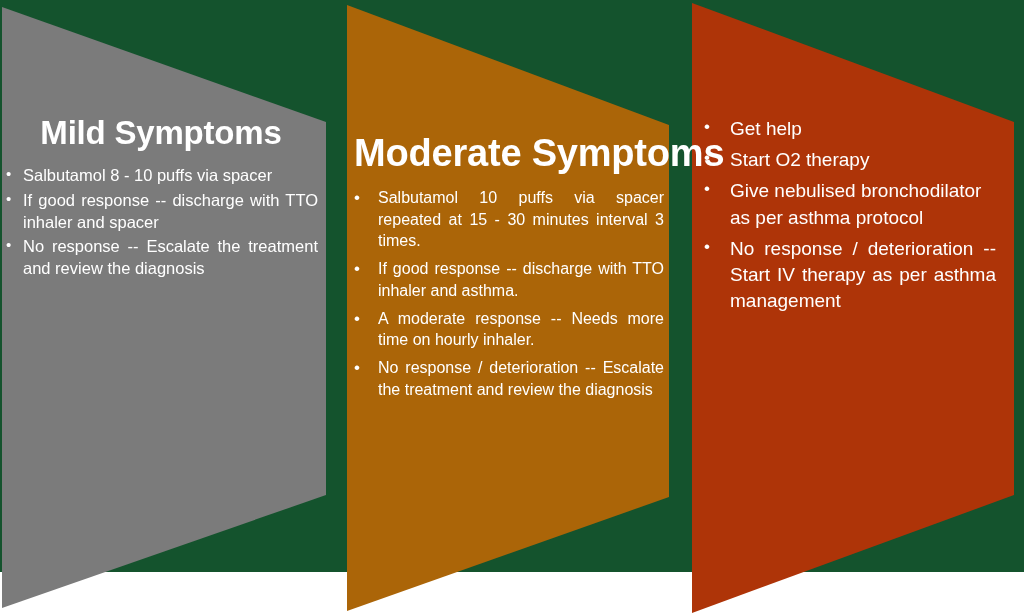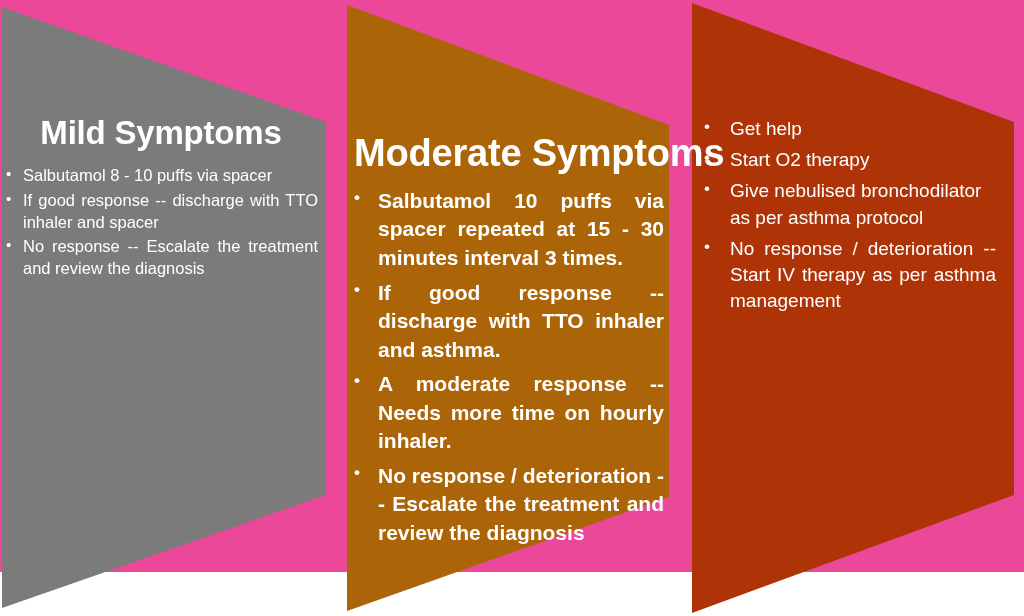--- a/index.html
+++ b/index.html
@@ -13,21 +13,21 @@
     height: 616px;
     font-family: "Liberation Sans", sans-serif;
     overflow: hidden;
     position: relative;
   }
 
   #diagram {
     position: relative;
     width: 1024px;
     height: 572px;
-    background: #ec4899;
+    background: #14532d;
   }
 
   .panel {
     position: absolute;
     top: 0;
     height: 616px;
     box-sizing: border-box;
   }
 
   
@@ -115,26 +115,25 @@
   #panel-moderate .panel-content {
     left: 10px;
     right: 8px;
     top: 118px;
   }
   #panel-moderate .panel-title {
     font-size: 38px;
     margin: 16px 0 13px 0;
   }
   #panel-moderate .bullet-item {
-    font-size: 21px;
+    font-size: 16px;
     line-height: 1.36;
     padding-left: 24px;
     margin-bottom: 6px;
     padding-right: 2px;
-    font-weight: bold;
   }
   #panel-moderate .bullet-item::before {
     font-size: 17px;
     top: -1px;
   }
 
   
   #panel-severe {
     left: 690px;
     width: 330px;

